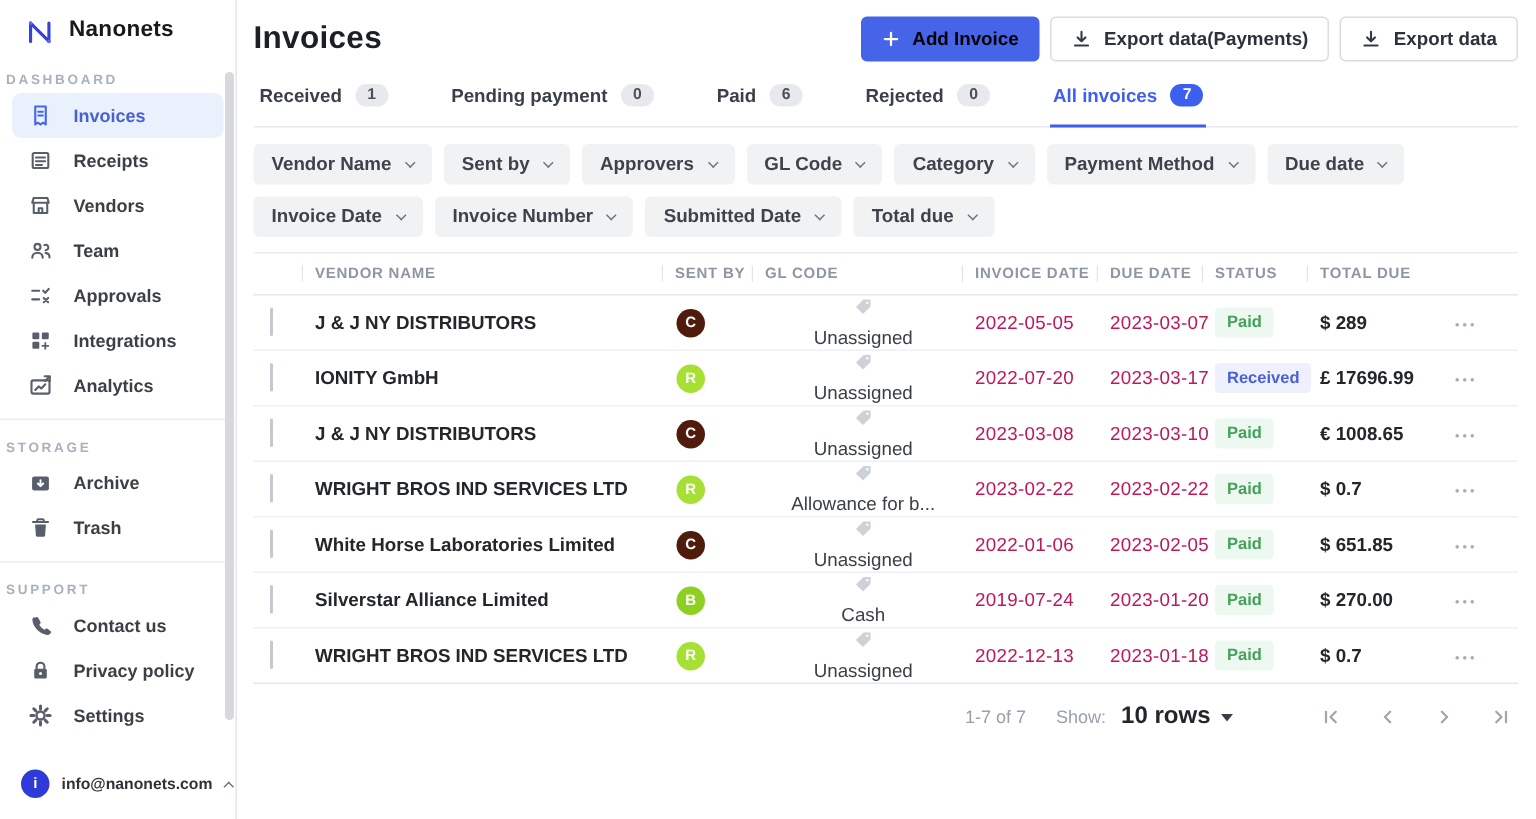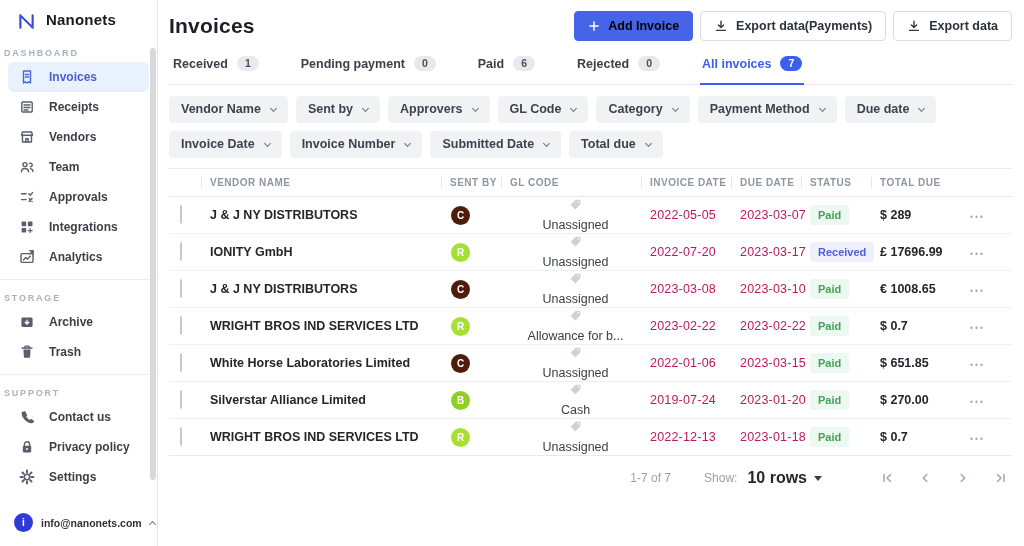--- a/index.html
+++ b/index.html
@@ -79,21 +79,21 @@
     color:#3b4048; white-space:nowrap; overflow:hidden;flex-direction:column; }
   .date { padding-left:9px; font-size:12.5px; color:#be185d; letter-spacing:.2px; white-space:nowrap; }
   .badge { display:inline-block; margin-left:9px; padding:4px 8px; border-radius:3px;
     font-size:11px; font-weight:600; justify-self:start; }
   .total { padding-left:9px; font-size:12.5px; font-weight:700; color:#23262b; white-space:nowrap; }
   .dots { justify-self:center; color:#a7adb6; cursor:pointer; padding:4px 6px; }
   .dots::before { content:"\2022\2022\2022"; letter-spacing:2px; font-size:8.5px; }
 
   
   .pagination { display:flex; align-items:center; justify-content:flex-end; padding:13px 4px 0; }
-  .pg-range { color:#9aa1ac; font-size:12px; margin-right:33px; }
+  .pg-range { color:#9aa1ac; font-size:12px; margin-right:20px; }
   .pg-show { color:#9aa1ac; font-size:12px; margin-right:10px; }
   .pg-rows { font-size:16px; font-weight:700; color:#23262b; display:flex; align-items:center;
     gap:7px; cursor:pointer; margin-right:34px; }
   .caret-down { width:0; height:0; border-left:4px solid transparent;
     border-right:4px solid transparent; border-top:5px solid #3a3f47; }
   .pg-btn { width:15px; display:flex; justify-content:center; cursor:pointer; margin-left:23px; }
 </style>
 </head>
 <body>
 
@@ -447,21 +447,21 @@
        <div class="gl">
          <span style="display:flex">
                 <svg width="13" height="13" viewBox="0 0 16 16">
                   <path d="M2 8.2 8.2 2H14v5.8L7.8 14z" fill="#cdd1d8"></path>
                   <circle cx="11.3" cy="4.7" r="1" fill="#fff"></circle>
                 </svg>
               </span>
          <span>Unassigned</span>
        </div>
        <div class="date">2022-01-06</div>
-       <div class="date">2023-03-15</div>
+       <div class="date">2023-02-05</div>
        <div><span class="badge" style="color:#45a15a;background:#ecf8f0">Paid</span></div>
        <div class="total">$ 651.85</div>
        <div class="dots"></div>
      </div>
           <div class="trow row">
        <div><span class="cb"></span></div>
        <div class="vendor">Silverstar Alliance Limited</div>
        <div>
               <span class="avatar" style="background:#8ed022">B</span>
             </div>

